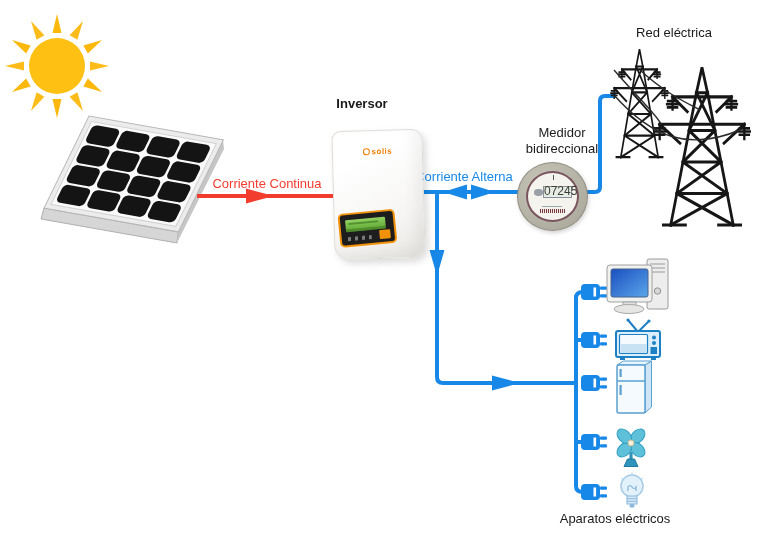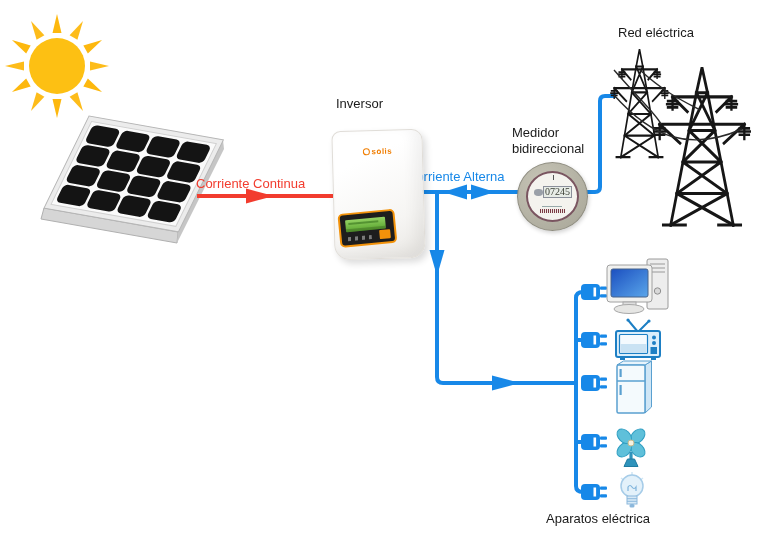--- a/index.html
+++ b/index.html
@@ -1,20 +1,20 @@
 <!DOCTYPE html>
 <html><head>
 <meta charset="utf-8">
 <style>
   html,body{margin:0;padding:0;background:#fff;}
   .canvas{position:relative;width:768px;height:543px;background:#fff;overflow:hidden;
           font-family:"Liberation Sans",sans-serif;}
   .canvas svg{position:absolute;left:0;top:0;}
 
-  .label{position:absolute;font-size:13px;line-height:1.25;color:#1a1a1a;text-align:left;}
+  .label{position:absolute;font-size:13px;line-height:1.25;color:#1a1a1a;text-align:center;}
   .label.dc{color:#f23c2e;}
   .label.ac{color:#1788e8;}
 
   
   .inverter{position:absolute;left:333px;top:130px;width:89px;height:127px;
     background:linear-gradient(155deg,#ffffff 25%,#f6f5f3 70%,#e9e7e3);
     border:1px solid #e0ddd8;border-radius:9px 11px 15px 15px;
     box-shadow:3px 4px 7px rgba(0,0,0,.14), inset -8px -6px 14px rgba(0,0,0,.05);
     transform:rotate(-1.5deg);z-index:3;}
   .inv-logo{position:absolute;left:0;right:0;top:16px;text-align:center;color:#f07d00;
@@ -31,21 +31,21 @@
   .inv-badge{position:absolute;right:4px;bottom:3px;width:11px;height:9px;background:#f2920a;border-radius:1px;}
 
   
   .meter{position:absolute;left:517px;top:162px;width:69px;height:67px;border-radius:50%;
     background:radial-gradient(circle at 35% 30%,#c6c4b6,#a7a597);
     border:1px solid #8f8d80;box-shadow:1px 2px 4px rgba(0,0,0,.18);z-index:3;}
   .meter-face{position:absolute;left:8px;top:8px;right:8px;bottom:8px;border-radius:50%;
     background:#f4f3ee;border:2px solid #7a5560;box-sizing:border-box;}
   .meter-ant{position:absolute;left:50%;top:2px;width:1px;height:5px;background:#555;}
   .meter-lcd{position:absolute;right:5px;top:13px;width:27px;height:10px;background:#e7ece6;
-    border:1px solid #8a8f9a;font-family:Liberation Serif, serif;font-size:10px;
+    border:1px solid #8a8f9a;font-family:Liberation Sans, sans-serif;font-size:12px;
     line-height:9px;text-align:center;color:#3a3f35;letter-spacing:0;}
   .meter-blob{position:absolute;left:6px;top:16px;width:9px;height:7px;border-radius:45%;background:#9aa0a8;}
   .meter-line{position:absolute;left:14px;bottom:13px;width:20px;height:1px;background:#9aa;}
   .meter-code{position:absolute;left:12px;bottom:7px;width:25px;height:4px;
     background:repeating-linear-gradient(90deg,#7a3b45 0 1px,#efe9e2 1px 2px);}
 </style>
 </head>
 <body>
 
 <div class="canvas">
@@ -231,20 +231,20 @@
   <div class="meter">
     <div class="meter-face">
       <div class="meter-ant"></div>
       <div class="meter-blob"></div>
       <div class="meter-lcd">07245</div>
       <div class="meter-line"></div>
       <div class="meter-code"></div>
     </div>
   </div>
 
-  <div class="label" style="left:336px;top:96px;width:100px;">Inversor</div>
+  <div class="label" style="left:312px;top:96px;width:100px;font-weight:bold;">Inversor</div>
   <div class="label dc" style="left:196px;top:176px;width:142px;">Corriente Continua</div>
   <div class="label ac" style="left:407px;top:169px;width:114px;">Corriente Alterna</div>
   <div class="label" style="left:512px;top:125px;width:100px;">Medidor bidireccional</div>
   <div class="label" style="left:618px;top:25px;width:112px;">Red eléctrica</div>
-  <div class="label" style="left:546px;top:511px;width:138px;">Aparatos eléctrica</div>
+  <div class="label" style="left:546px;top:511px;width:138px;">Aparatos eléctricos</div>
 
 </div>
 
 </body></html>

